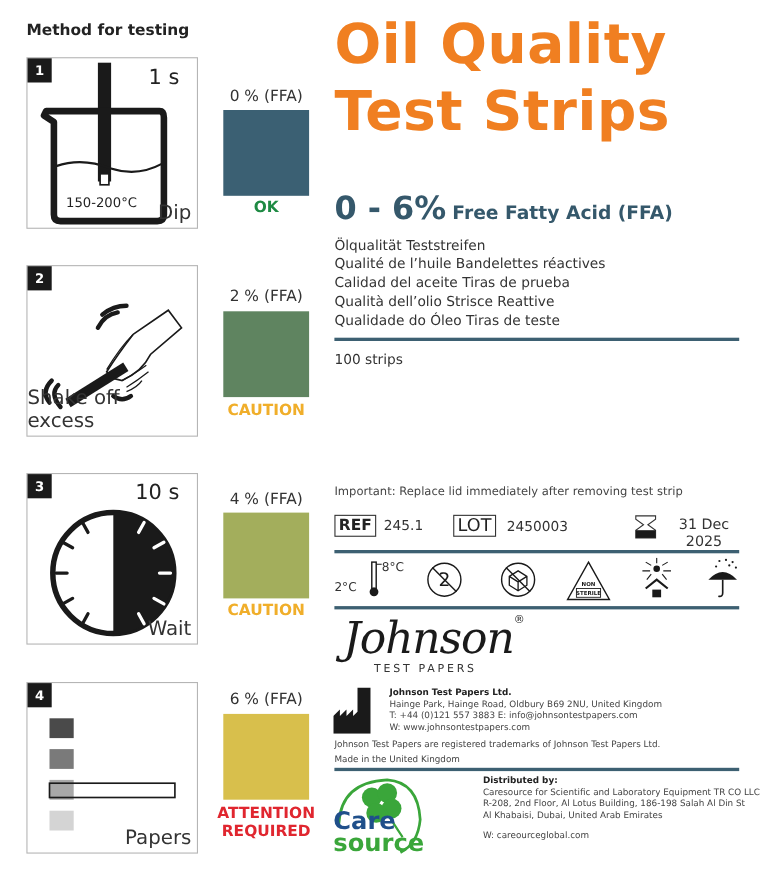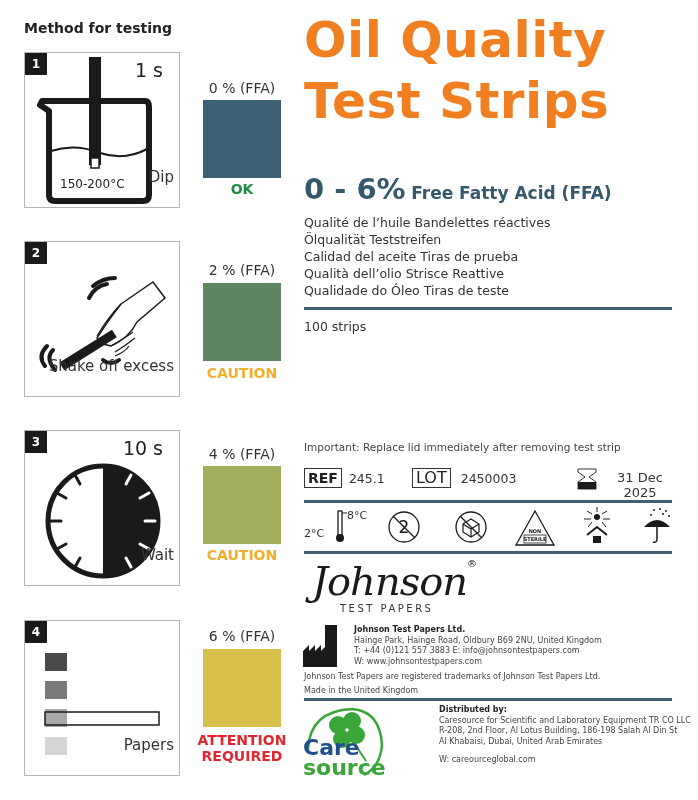--- a/index.html
+++ b/index.html
@@ -3,21 +3,21 @@
 <meta charset="utf-8">
 <style>
   * { box-sizing: border-box; margin: 0; padding: 0; }
   body { width: 698px; height: 800px; background: #ffffff; position: relative; overflow: hidden;
          font-family: "DejaVu Sans", sans-serif; color: #333; }
   .abs { position: absolute; }
   .method-title { left: 24px; top: 20px; font-size: 14px; font-weight: bold; color: #222; }
   .step-box { position: absolute; left: 24px; width: 156px; border: 1px solid #b5b5b5; background: #fff; }
   .step-num { position: absolute; left: 0; top: 0; width: 22px; height: 22px; background: #1a1a1a; color: #fff;
               font-size: 12px; font-weight: bold; text-align: center; line-height: 22px; }
-  .step-caption { position: absolute; right: 5px; bottom: 21px; font-size: 15px; color: #333; }
+  .step-caption { position: absolute; right: 5px; bottom: 3px; font-size: 18px; color: #333; }
   .step-time { position: absolute; right: 16px; top: 6px; font-size: 19px; color: #222; }
   .swatch-label { position: absolute; left: 203px; width: 78px; text-align: center; font-size: 14px; color: #333; }
   .swatch { position: absolute; left: 203px; width: 78px; height: 78px; }
   .status { position: absolute; left: 195px; width: 94px; text-align: center; font-size: 14px; font-weight: bold; line-height: 16px; }
   .title-main { left: 304px; top: 14px; font-size: 50px; font-weight: bold; color: #f07f21; line-height: 52px; letter-spacing: 0.5px; }
   .range { left: 304px; top: 172px; color: #35586b; font-weight: bold; }
   .range .big { font-size: 29px; }
   .range .small { font-size: 17px; }
   .lang { left: 304px; top: 214px; font-size: 12.5px; line-height: 17px; color: #333; }
   .hr { position: absolute; left: 304px; width: 368px; height: 3px; background: #3d6072; }
@@ -127,22 +127,22 @@
   <div>Oil Quality</div>
   <div style="margin-top:9px;">Test Strips</div>
 </div>
 
 <div class="abs range">
   <span class="big">0 - 6%</span>
   <span class="small">Free Fatty Acid (FFA)</span>
 </div>
 
 <div class="abs lang">
+  <div>Ölqualität Teststreifen</div>
   <div>Qualité de l’huile Bandelettes réactives</div>
-  <div>Ölqualität Teststreifen</div>
   <div>Calidad del aceite Tiras de prueba</div>
   <div>Qualità dell’olio Strisce Reattive</div>
   <div>Qualidade do Óleo Tiras de teste</div>
 </div>
 
 <div class="hr" style="top:307px;"></div>
 <div class="abs pack">100 strips</div>
 
 <div class="abs important">Important: Replace lid immediately after removing test strip</div>
 

